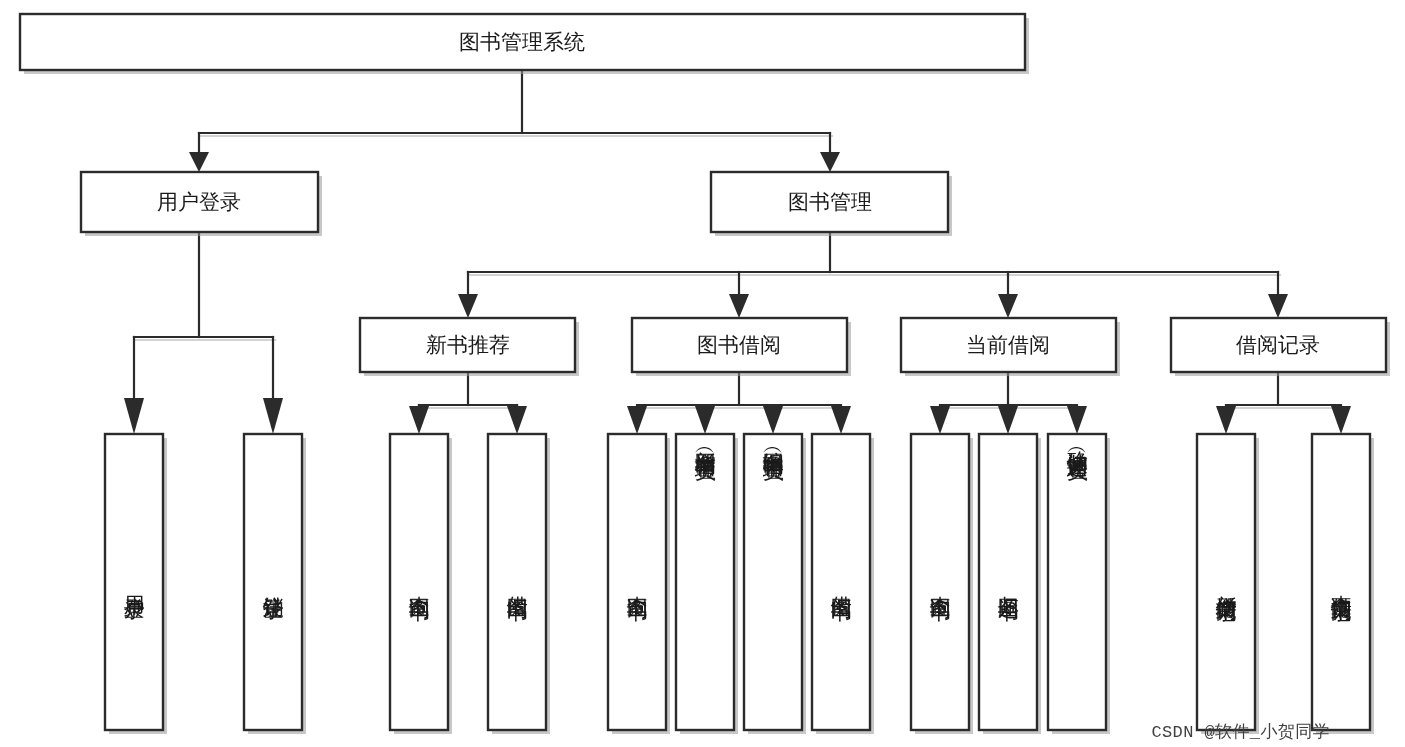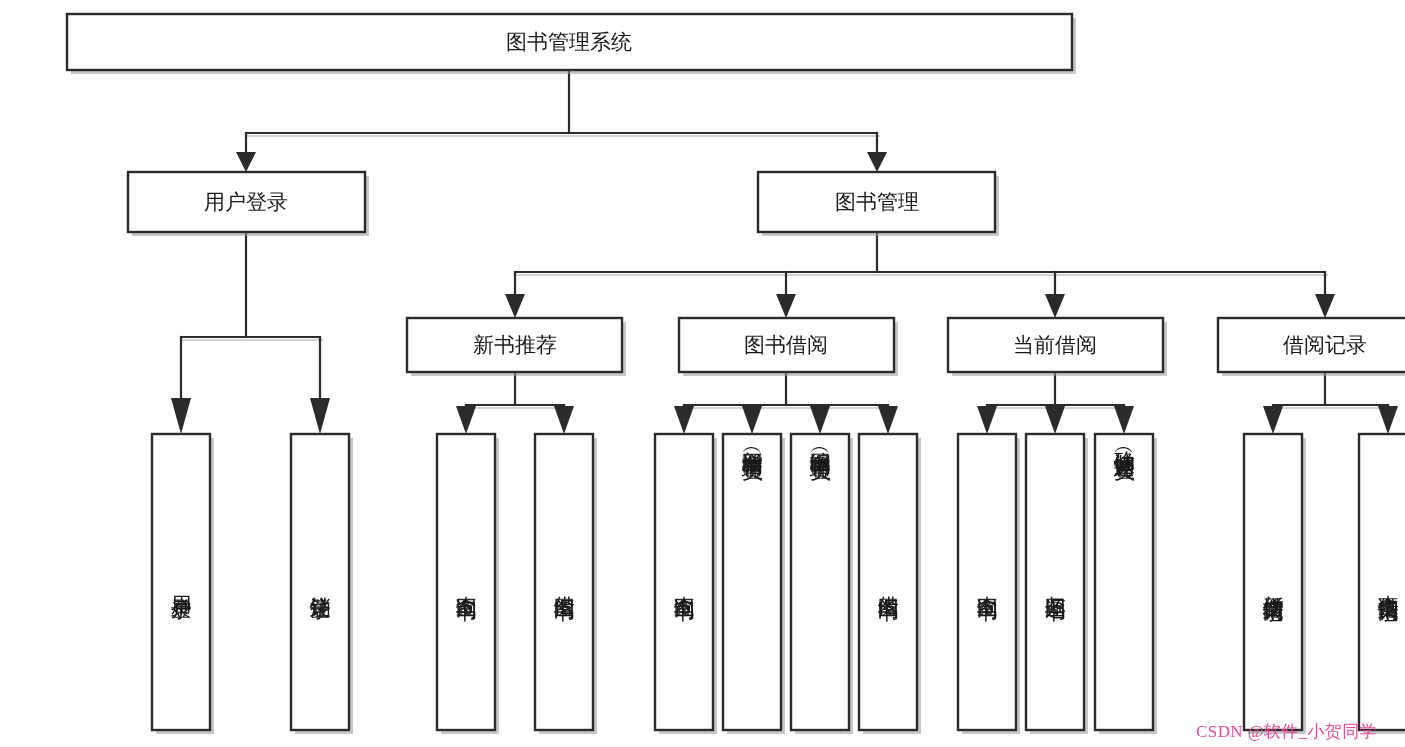--- a/index.html
+++ b/index.html
@@ -12,21 +12,20 @@
     width: 1405px;
     height: 747px;
     overflow: hidden;
     font-family: "DejaVu Sans", "Liberation Sans", sans-serif;
   }
   #diagram-root {
     position: relative;
     width: 1338px;
     height: 747px;
     background: #ffffff;
-    margin-left: 47px;
   }
   svg#diagram-svg {
     position: absolute;
     left: 0;
     top: 0;
     width: 1405px;
     height: 747px;
   }
   .node-box {
     fill: #ffffff;
@@ -74,23 +73,23 @@
     font-size: 21px;
     line-height: 1.06;
     color: #1a1a1a;
     letter-spacing: 1.5px;
     white-space: nowrap;
   }
   .watermark {
     position: absolute;
     right: 8px;
     bottom: 4px;
-    font-family: Liberation Serif, serif;
+    font-family: Liberation Mono, monospace;
     font-size: 17px;
-    color: #ec4899;
+    color: #404040;
     letter-spacing: 0.4px;
     user-select: none;
   }
 </style>
 </head>
 <body>
 
 <div id="diagram-root">
 
   <svg id="diagram-svg" viewBox="0 0 1405 747">

